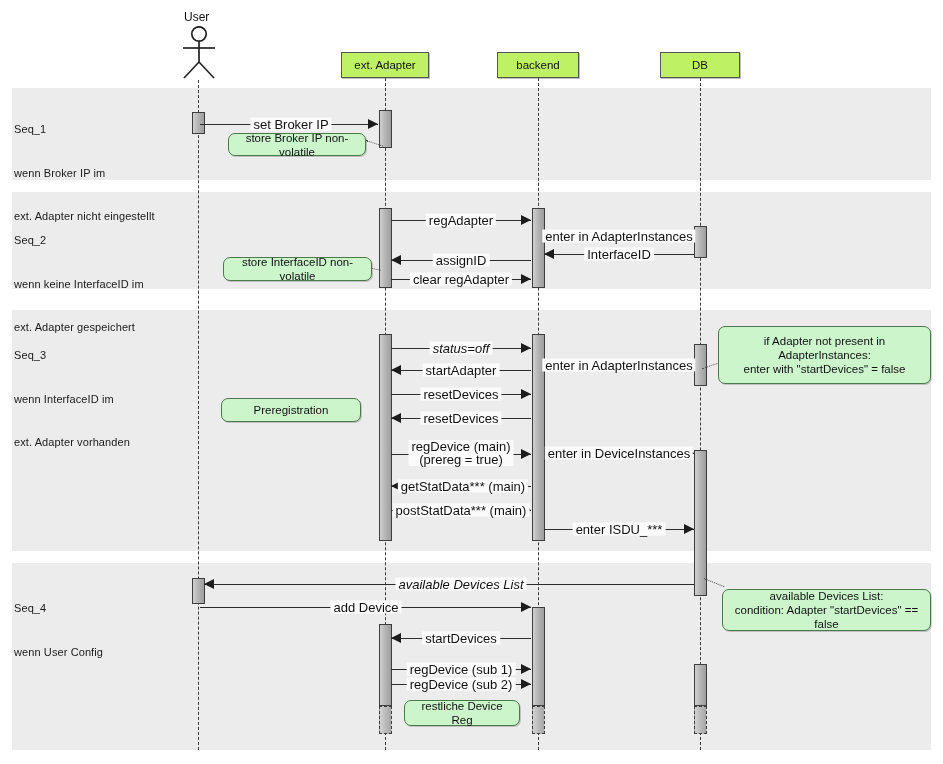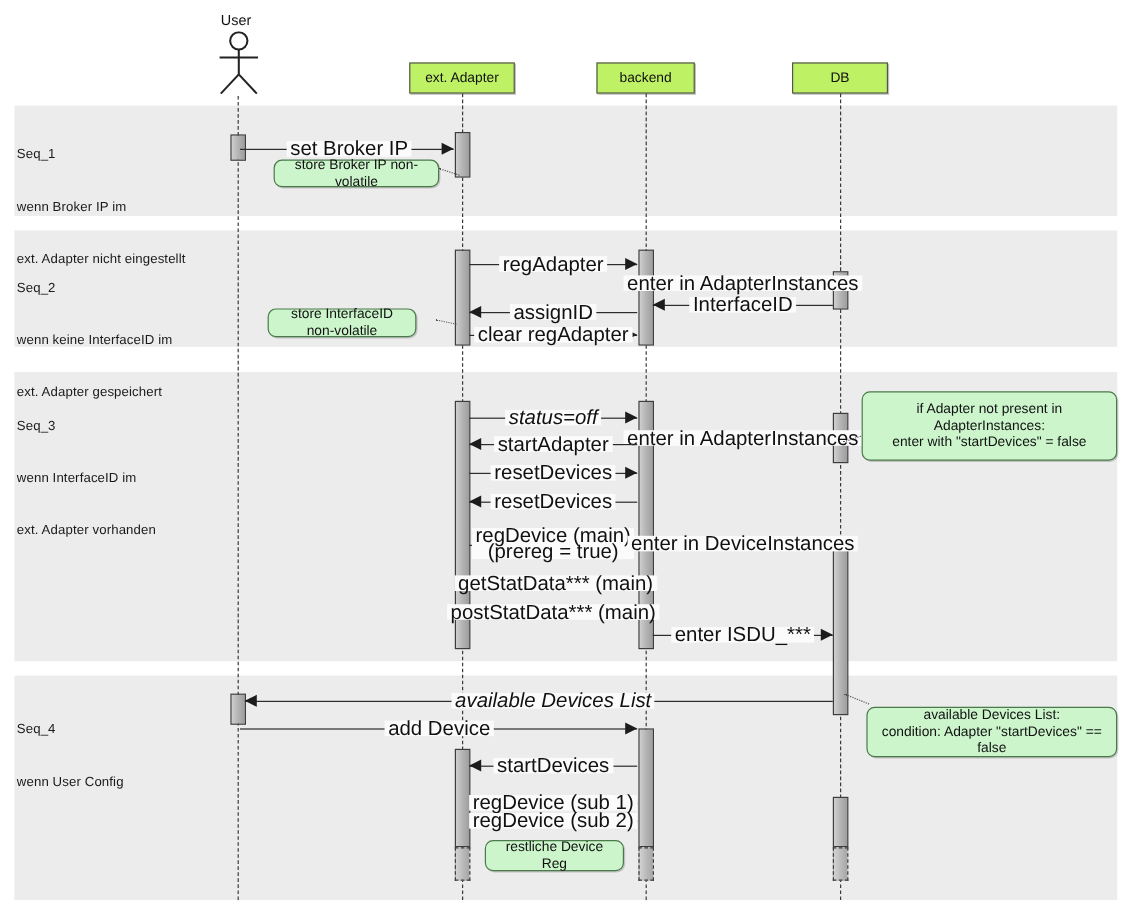--- a/index.html
+++ b/index.html
@@ -87,21 +87,21 @@
     width: 0;
     height: 0;
     border-top: 5px solid transparent;
     border-bottom: 5px solid transparent;
   }
   .arrowhead.right { border-left: 10px solid #1c1c1c; }
   .arrowhead.left  { border-right: 10px solid #1c1c1c; }
   .msg-label {
     position: absolute;
     background: #fbfbfb;
-    font-size: 17px;
+    font-size: 13px;
     color: #111;
     padding: 0 3px;
     white-space: nowrap;
     line-height: 13px;
     text-align: center;
     transform: translate(-50%, -50%);
   }
   .msg-label.two-line { line-height: 13px; }
   
   .note {
@@ -278,22 +278,23 @@
   <div class="msg-label" style="left:461px;top:669px;">regDevice (sub 1)</div>
 
   <div class="msg" style="left:391px;top:684px;width:140px;"></div>
   <div class="arrowhead right" style="left:521px;top:679px;"></div>
   <div class="msg-label" style="left:461px;top:684px;">regDevice (sub 2)</div>
 
   <div class="note-link" style="left:366px;top:140px;width:18px;transform:rotate(18deg);"></div>
   <div class="note" style="left:228px;top:133px;width:138px;height:23px;">store Broker IP non-volatile</div>
 
   <div class="note-link" style="left:363px;top:266px;width:18px;transform:rotate(12deg);"></div>
-  <div class="note" style="left:223px;top:257px;width:124px;height:24px;">store InterfaceID non-volatile</div>
-
+  <div class="note" style="left:223px;top:257px;width:149px;height:24px;">store InterfaceID non-volatile</div>
+
+  <div class="note" style="left:221px;top:398px;width:140px;height:24px;">Preregistration</div>
 
   <div class="note-link" style="left:702px;top:368px;width:18px;transform:rotate(-18deg);"></div>
   <div class="note" style="left:718px;top:326px;width:213px;height:58px;">if Adapter not present in AdapterInstances:
 enter with "startDevices" = false</div>
 
   <div class="note-link" style="left:704px;top:578px;width:22px;transform:rotate(22deg);"></div>
   <div class="note" style="left:722px;top:589px;width:209px;height:42px;">available Devices List:
 condition: Adapter "startDevices" == false</div>
 
   <div class="note" style="left:404px;top:700px;width:116px;height:26px;">restliche Device Reg</div>

